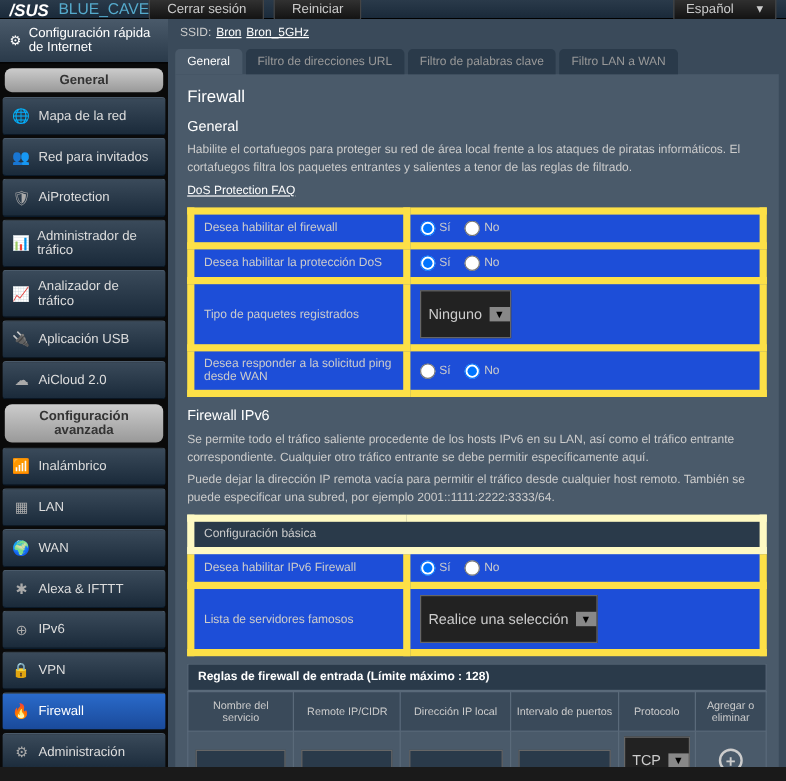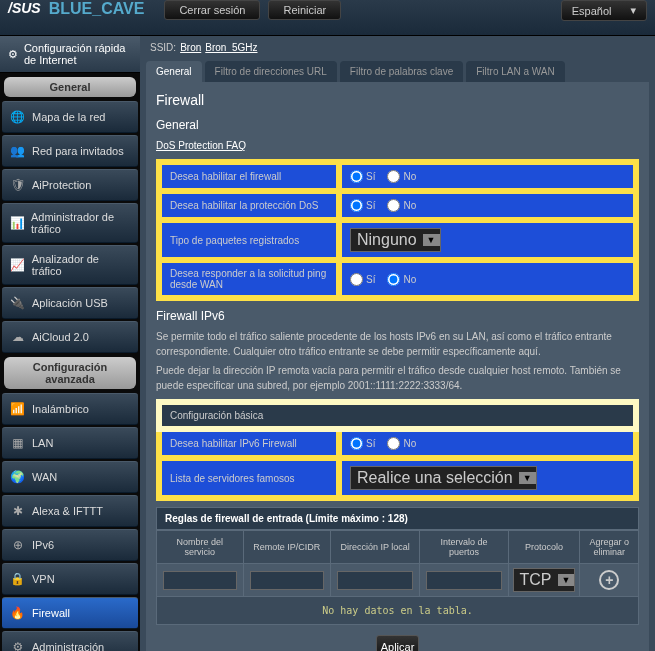--- a/index.html
+++ b/index.html
@@ -1,19 +1,19 @@
 <!DOCTYPE html>
 <html><head>
 <meta charset="utf-8">
 <style>
 * { margin: 0; padding: 0; box-sizing: border-box; }
 body { font-family: Arial, sans-serif; font-size: 11px; background: #1a1a1a; color: #ccc; width: 655px; height: 651px; overflow: hidden; }
-.header { background: linear-gradient(#2a3a4a, #1a2a3a); height: 36px; display: flex; align-items: flex-start; padding: 0 8px; border-bottom: 1px solid #000; }
+.header { background: linear-gradient(#2a3a4a, #1a2a3a); height: 16px; display: flex; align-items: center; padding: 0 8px; border-bottom: 1px solid #000; }
 .logo { color: #fff; font-weight: bold; font-size: 14px; font-style: italic; margin-right: 8px; }
-.prod { color: #5ac; font-weight: bold; font-size: 16px; margin-right: 20px; }
+.prod { color: #5ac; font-weight: normal; font-size: 13px; }
 .hbtn { background: linear-gradient(#333, #111); border: 1px solid #444; color: #ccc; padding: 3px 14px; margin-right: 8px; cursor: pointer; border-radius: 3px; font-size: 11px; }
 .lang { margin-left: auto; background: linear-gradient(#333, #111); border: 1px solid #444; color: #ccc; padding: 3px 10px; cursor: pointer; border-radius: 3px; font-size: 11px; display: flex; align-items: center; gap: 19px; }
 .main { display: flex; height: calc(100% - 28px); }
 .sidebar { width: 140px; background: #0a0a0a; overflow-y: auto; }
 .side-quick { background: linear-gradient(#4a5a6a, #2a3a4a); padding: 6px 8px; display: flex; align-items: center; gap: 6px; color: #fff; cursor: pointer; border-bottom: 1px solid #000; }
 .side-hdr { background: linear-gradient(#ccc, #999); color: #333; padding: 4px 8px; font-size: 11px; text-align: center; font-weight: bold; border-radius: 6px; margin: 4px 4px; }
 .side-item { background: linear-gradient(#3a4a5a, #1a2a3a); padding: 7px 8px; display: flex; align-items: center; gap: 6px; color: #ddd; cursor: pointer; border-bottom: 1px solid #0a1a2a; border-top: 1px solid #4a5a6a; margin: 0 2px 2px 2px; border-radius: 3px; font-size: 11px; }
 .side-item.active { background: linear-gradient(#2a6aca, #1a4a9a); color: #fff; }
 .side-item .sicon { width: 16px; height: 16px; display: inline-flex; align-items: center; justify-content: center; font-size: 12px; color: #aaa; }
 .side-item.active .sicon { color: #fff; }
@@ -32,21 +32,21 @@
 .desc { font-size: 10px; color: #ccc; line-height: 1.5; margin-bottom: 4px; }
 .desc .lnk { color: #fff; text-decoration: underline; cursor: pointer; }
 .tbl { width: 100%; border-collapse: collapse; margin: 6px 0; }
 .tbl th { background: #2a3a4a; color: #ccc; padding: 5px 8px; font-size: 10px; font-weight: normal; text-align: left; border: 6px solid #fef9c3; }
 .tbl td { background: #1d4ed8; padding: 5px 8px; font-size: 10px; border: 6px solid #fde047; }
 .tbl td.label { width: 180px; }
 .radio-grp { display: flex; gap: 12px; align-items: center; }
 .radio-grp label { display: flex; align-items: center; gap: 3px; cursor: pointer; }
 .radio-grp input { cursor: pointer; }
 .sel-wrap { display: inline-flex; align-items: center; background: #222; border: 1px solid #666; }
-.sel-wrap span { padding: 2px 6px; font-size: 16px; }
+.sel-wrap span { padding: 12px 6px; font-size: 12px; }
 .sel-wrap .dd { background: #888; color: #000; padding: 1px 4px; cursor: pointer; font-size: 9px; }
 .rule-hdr { background: #2a3a4a; color: #fff; padding: 5px 8px; font-size: 10px; font-weight: bold; border: 1px solid #5a6a7a; }
 .rule-tbl { width: 100%; border-collapse: collapse; }
 .rule-tbl th { background: #3a4a5a; color: #ccc; padding: 6px 4px; font-size: 9px; font-weight: normal; text-align: center; border: 1px solid #5a6a7a; }
 .rule-tbl td { background: #4a5a6a; padding: 4px; border: 1px solid #5a6a7a; text-align: center; }
 .rule-tbl input[type=text] { width: 95%; background: #2a3a4a; border: 1px solid #666; color: #ccc; padding: 3px; font-size: 10px; }
 .addbtn { width: 20px; height: 20px; border: 2px solid #ccc; border-radius: 50%; display: inline-flex; align-items: center; justify-content: center; color: #ccc; font-size: 14px; cursor: pointer; font-weight: bold; }
 .nodata { text-align: center; color: #cc8; padding: 8px; font-size: 10px; font-family: monospace; background: #3a4a5a; border: 1px solid #5a6a7a; border-top: none; }
 .apply { display: block; margin: 10px auto; background: linear-gradient(#333, #111); color: #fff; border: 1px solid #555; padding: 5px 4px; cursor: pointer; border-radius: 3px; font-size: 11px; }
 </style>
@@ -148,20 +148,21 @@
     <div class="tabs">
       <div class="tab active">General</div>
       <div class="tab">Filtro de direcciones URL</div>
       <div class="tab">Filtro de palabras clave</div>
       <div class="tab">Filtro LAN a WAN</div>
     </div>
 
     <div class="panel">
       <div class="h1">Firewall</div>
       <div class="h2">General</div>
+      <div class="desc">Habilite el cortafuegos para proteger su red de área local frente a los ataques de piratas informáticos. El cortafuegos filtra los paquetes entrantes y salientes a tenor de las reglas de filtrado.</div>
       <div class="desc"><span class="lnk">DoS Protection FAQ</span></div>
 
       <table class="tbl">
         <tbody>
             <tr>
           <td class="label">Desea habilitar el firewall</td>
           <td>
             <div class="radio-grp">
               <label>
                     <input type="radio" name="fw" checked="" style="">

